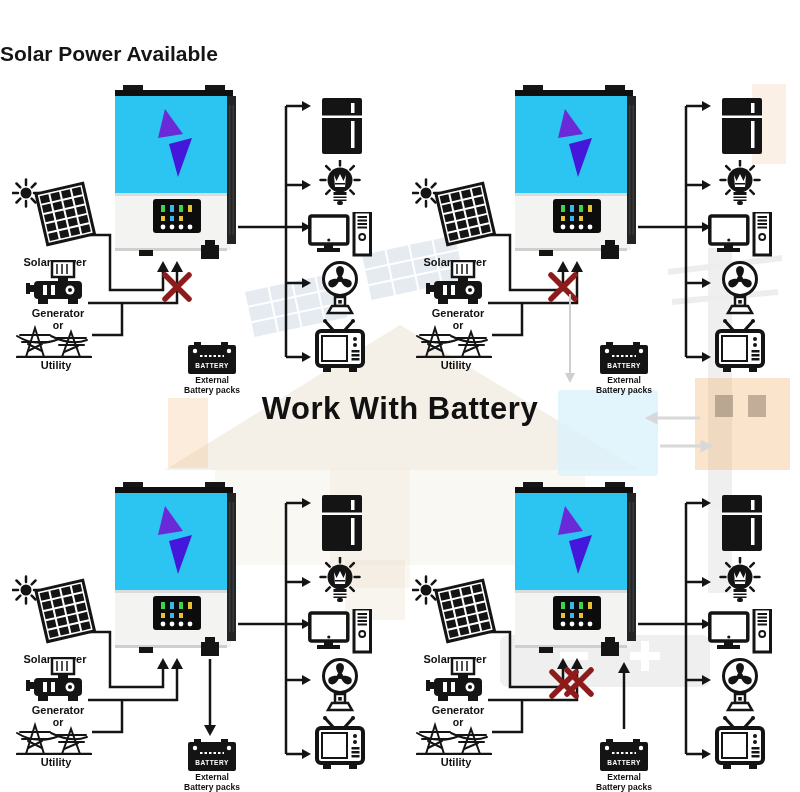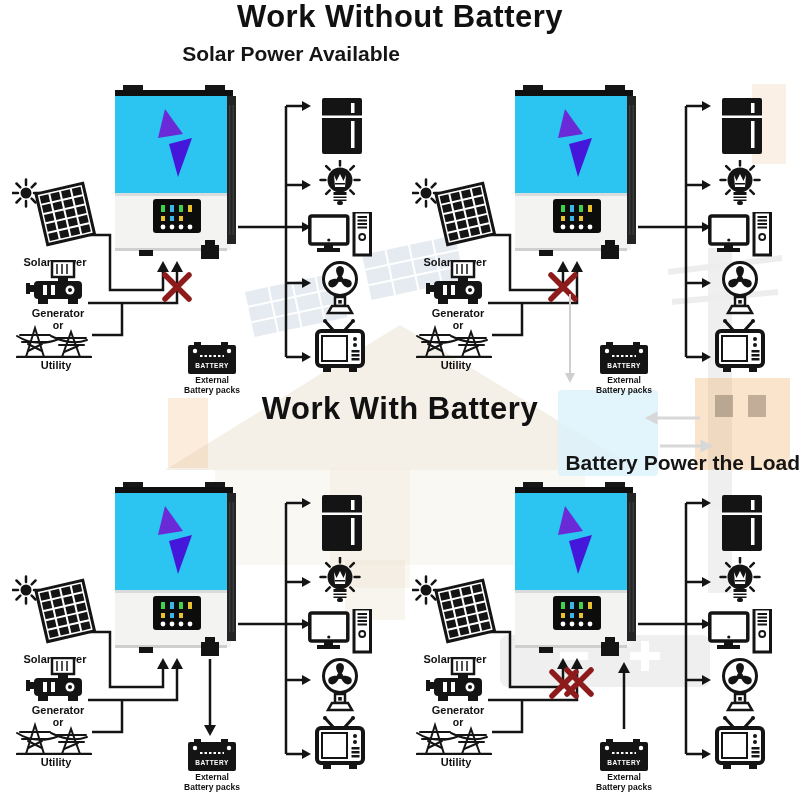--- a/index.html
+++ b/index.html
@@ -2,21 +2,21 @@
 <html><head>
 <meta charset="utf-8">
 <style>
   html,body{margin:0;padding:0;background:#fff;}
   .stage{position:relative;width:800px;height:792px;overflow:hidden;background:#ffffff;
          font-family:"Liberation Sans",sans-serif;color:#111;}
   .bg{position:absolute;left:0;top:0;z-index:0;}
   .main-title{position:absolute;left:0;width:100%;margin:0;text-align:center;
               font-size:31px;font-weight:bold;color:#111;z-index:2;letter-spacing:.5px;}
   .quad{position:absolute;width:400px;height:355px;z-index:1;}
-  .qtitle{position:absolute;left:0;right:0;margin:0;text-align:right;
+  .qtitle{position:absolute;left:0;right:0;margin:0;text-align:left;
           font-size:21px;font-weight:bold;color:#151515;}
   .wires{position:absolute;left:0;top:0;width:400px;height:355px;}
   .po{position:absolute;}
   .lbl{position:absolute;text-align:center;font-weight:bold;color:#111;line-height:1.1;}
   .wire{stroke:#141414;stroke-width:2.5;fill:none;}
   .ah{fill:#141414;}
   .xmark path{stroke:#8e1b1b;stroke-width:5.5;stroke-linecap:round;fill:none;}
   .faint{stroke:#cfcfcf;stroke-width:2;fill:none;}
   .faint-ah{fill:#cfcfcf;}
   .defs{position:absolute;width:0;height:0;overflow:hidden;}
@@ -220,21 +220,20 @@
           <circle cx="41" cy="27" r="2" fill="#141414"></circle>
         <rect x="37.5" y="32" width="8" height="2.5" fill="#141414"></rect>
         <rect x="37.5" y="36" width="8" height="2.5" fill="#141414"></rect>
         <rect x="37.5" y="40" width="8" height="2.5" fill="#141414"></rect>
         <rect x="9" y="48" width="8" height="6" fill="#141414"></rect>
           <rect x="35" y="48" width="8" height="6" fill="#141414"></rect>
       </symbol>
     </defs>
   </svg>
 
-  <h1 class="main-title" style="top:-1px">Work Without Battery</h1>
   <h1 class="main-title" style="top:391px">Work With Battery</h1>
 
   <section class="quad" style="left:0;top:40px">
     <h2 class="qtitle" style="top:2px">Solar Power Available</h2>
     <svg class="wires" viewBox="0 0 400 355">
       <path class="wire" d="M286,66 V317 M286,66 H302 M286,145 H302 M238,187 H302 M286,243 H302 M286,317 H302"></path>
       <polygon class="ah" points="302,61 302,71 311,66"></polygon>
       <polygon class="ah" points="302,140 302,150 311,145"></polygon>
       <polygon class="ah" points="302,182 302,192 311,187"></polygon>
       <polygon class="ah" points="302,238 302,248 311,243"></polygon>
@@ -391,21 +390,20 @@
       </svg>
     <svg class="po" style="left:318px;top:220px" width="44" height="56" aria-label="fan">
         <use href="#sym-fan"></use>
       </svg>
     <svg class="po" style="left:314px;top:278px" width="52" height="56" aria-label="television">
         <use href="#sym-tv"></use>
       </svg>
   </section>
 
   <section class="quad" style="left:400px;top:437px">
-    <h2 class="qtitle" style="top:14px">Battery Power the Load</h2>
     <svg class="wires" viewBox="0 0 400 355">
       <path class="wire" d="M286,66 V317 M286,66 H302 M286,145 H302 M238,187 H302 M286,243 H302 M286,317 H302"></path>
       <polygon class="ah" points="302,61 302,71 311,66"></polygon>
       <polygon class="ah" points="302,140 302,150 311,145"></polygon>
       <polygon class="ah" points="302,182 302,192 311,187"></polygon>
       <polygon class="ah" points="302,238 302,248 311,243"></polygon>
       <polygon class="ah" points="302,312 302,322 311,317"></polygon>
       <path class="wire" d="M90,195 H110 V250 H163 V231"></path>
       <polygon class="ah" points="157,232 169,232 163,221"></polygon>
       <path class="wire" d="M88,263 H177 V231"></path>

